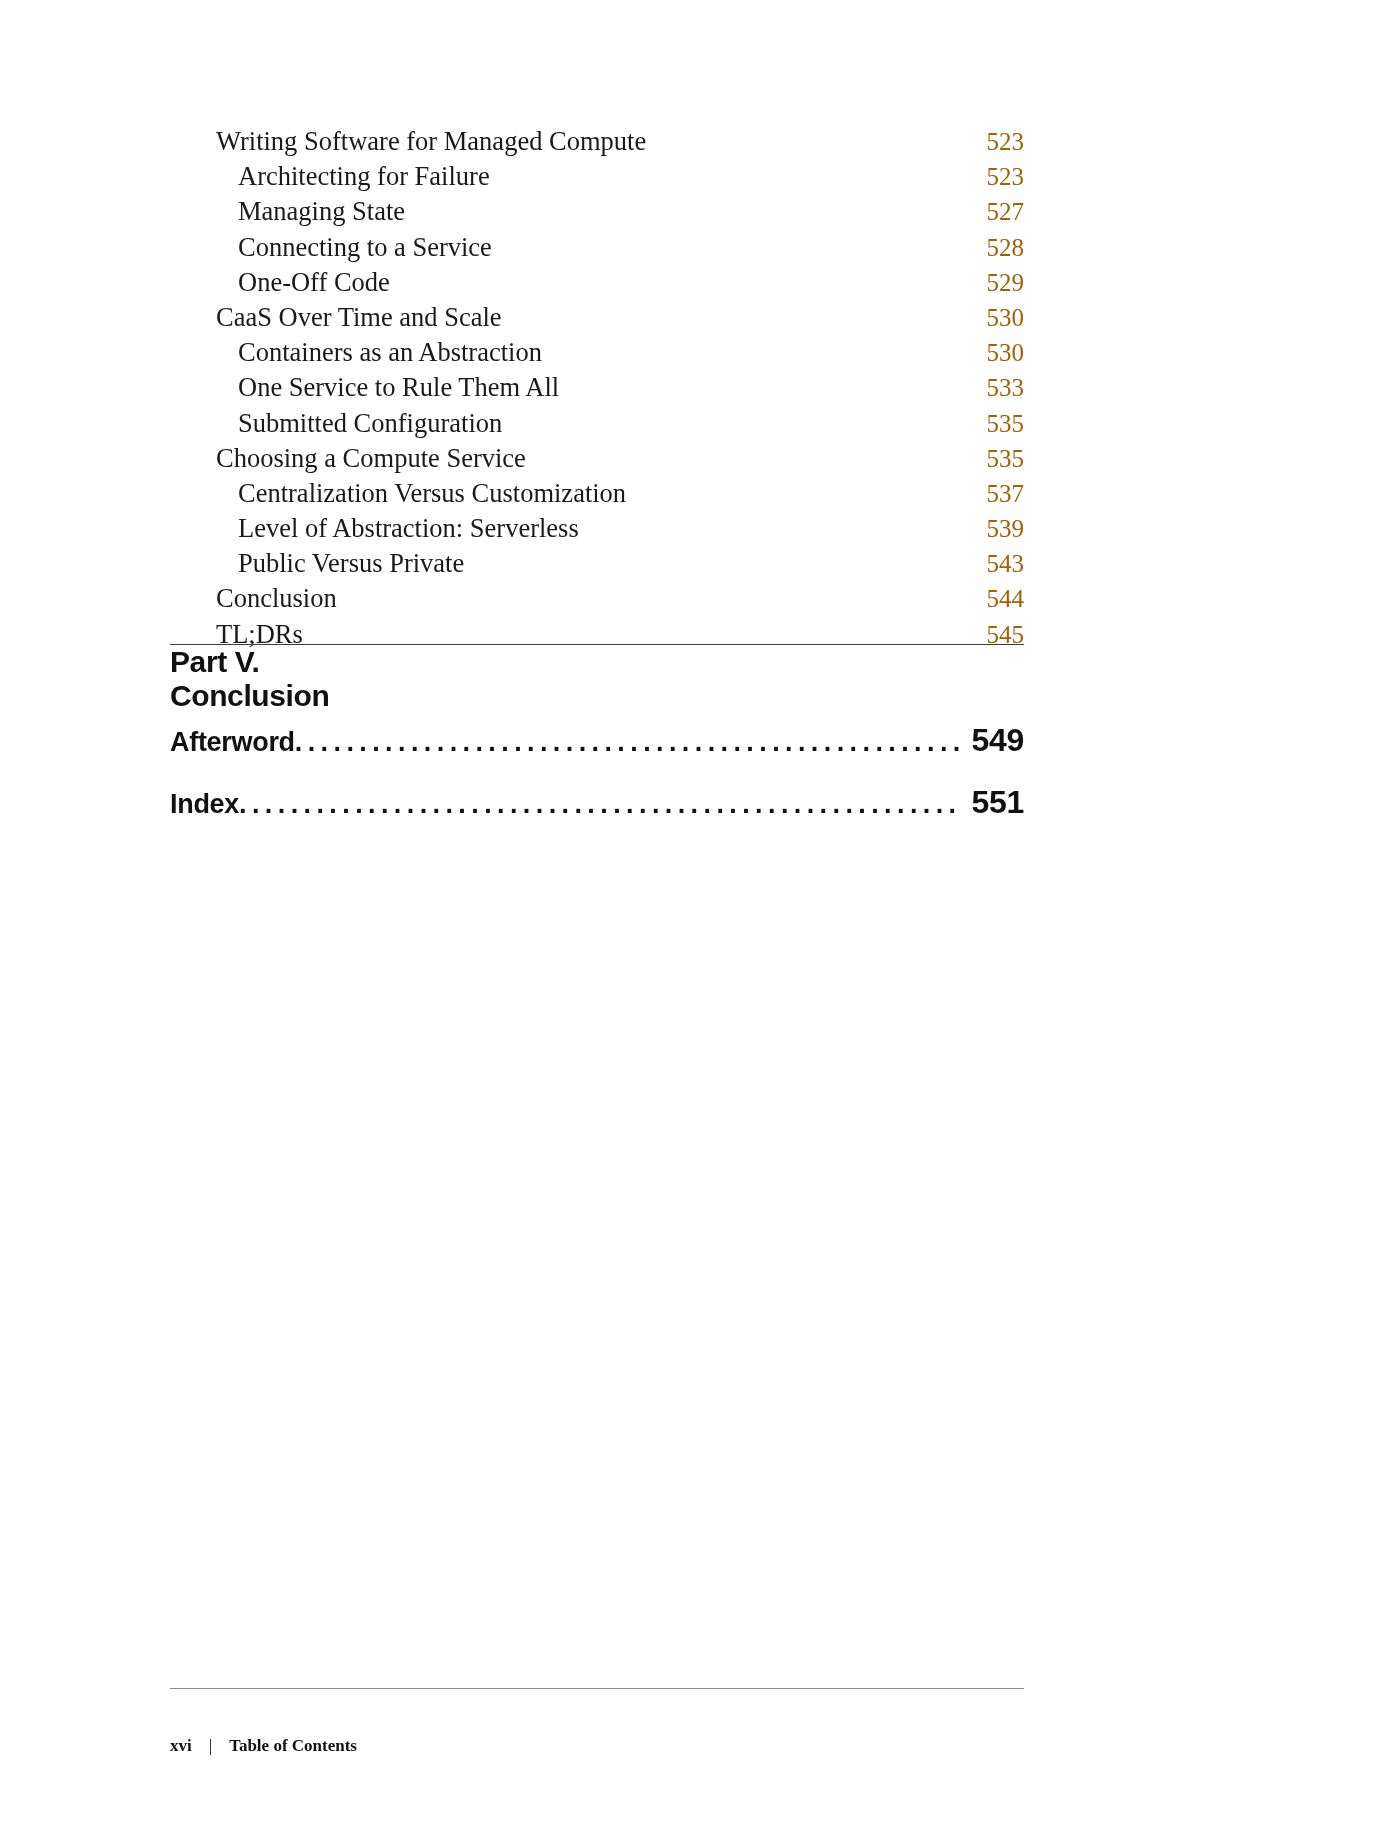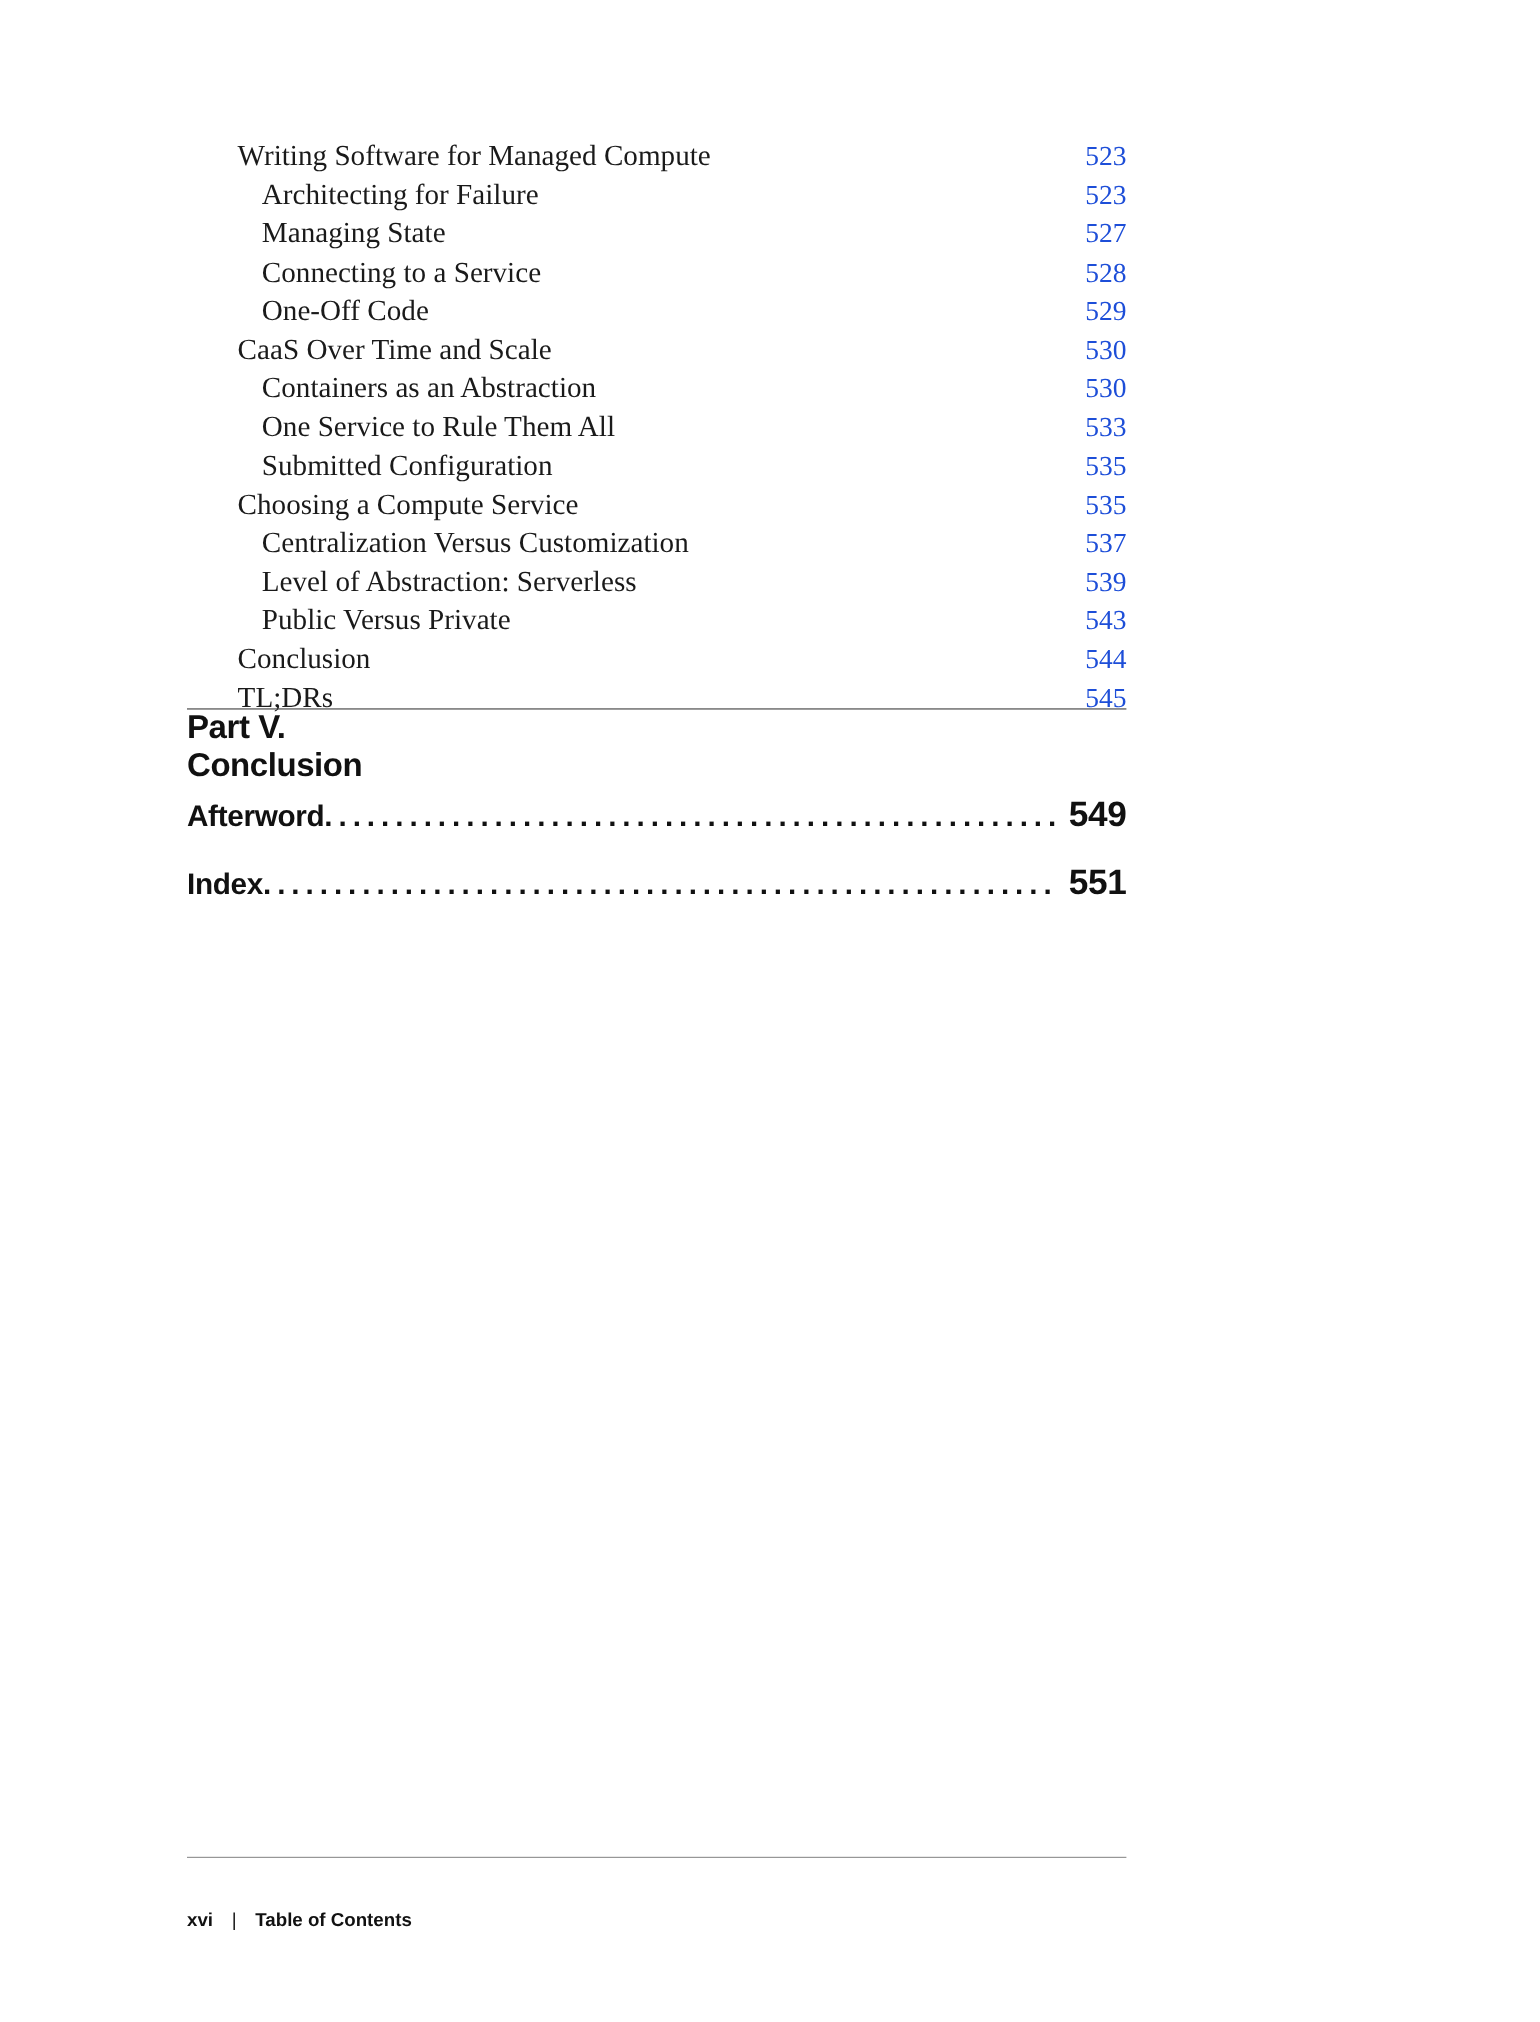--- a/index.html
+++ b/index.html
@@ -50,21 +50,21 @@
   }
 
   .toc-row.level-2 .toc-title {
     padding-left: 22px;
   }
 
   .toc-page {
     font-family: "Liberation Serif", "DejaVu Serif", serif;
     font-size: 25px;
     line-height: 35.2px;
-    color: #1d4ed8;
+    color: #a16207;
     text-align: right;
     min-width: 58px;
     white-space: nowrap;
   }
 
   
   .part-section {
     position: absolute;
     left: 170px;
     top: 644px;
@@ -151,21 +151,21 @@
   .footer-rule {
     width: 100%;
     height: 1px;
     background: #8c8c8c;
   }
 
   .footer-text {
     display: flex;
     align-items: baseline;
     margin-top: 15px;
-    font-family: Liberation Sans, sans-serif;
+    font-family: Liberation Serif, serif;
     font-weight: bold;
     font-size: 17px;
     color: #111111;
   }
 
   .footer-folio {
     white-space: nowrap;
   }
 
   .footer-sep {

